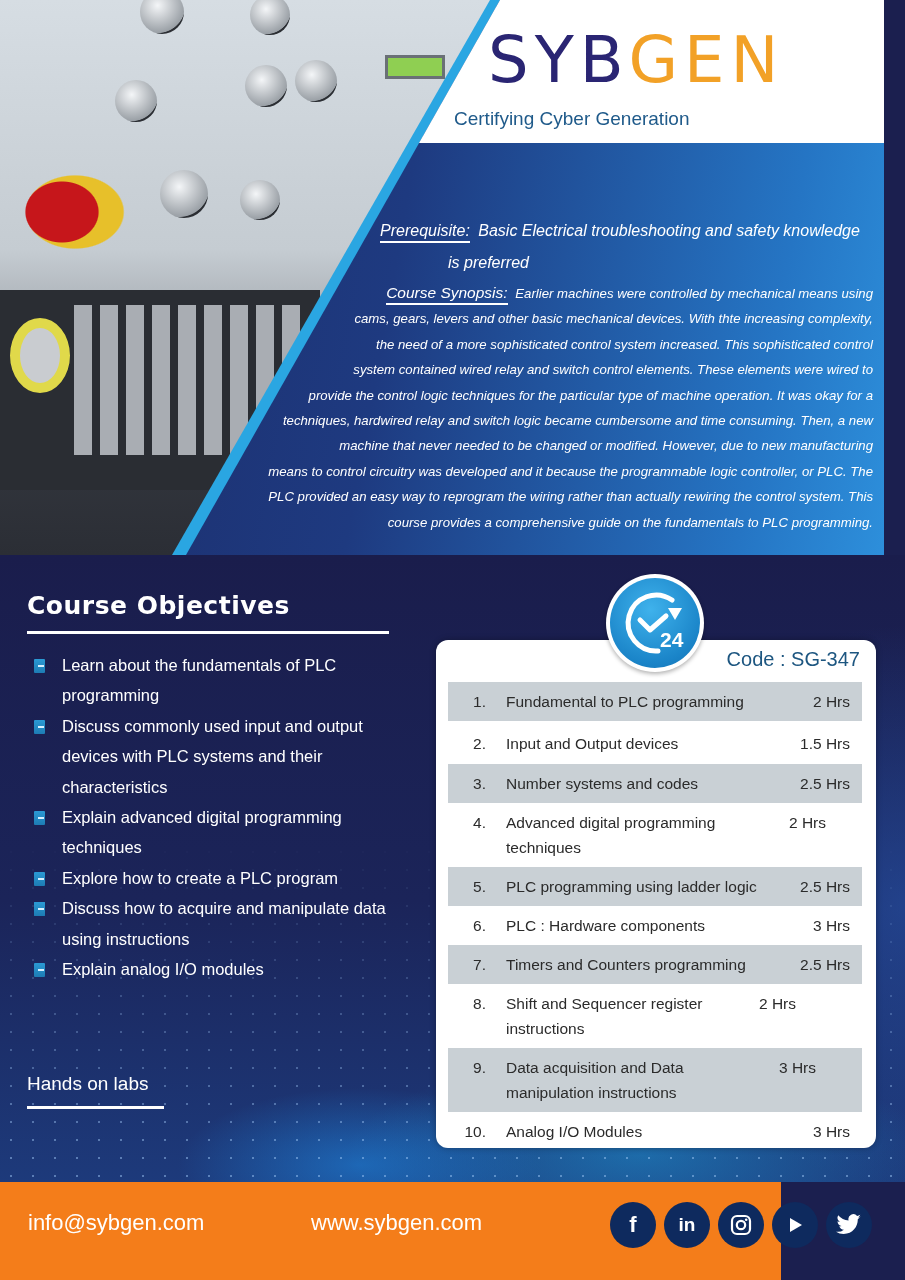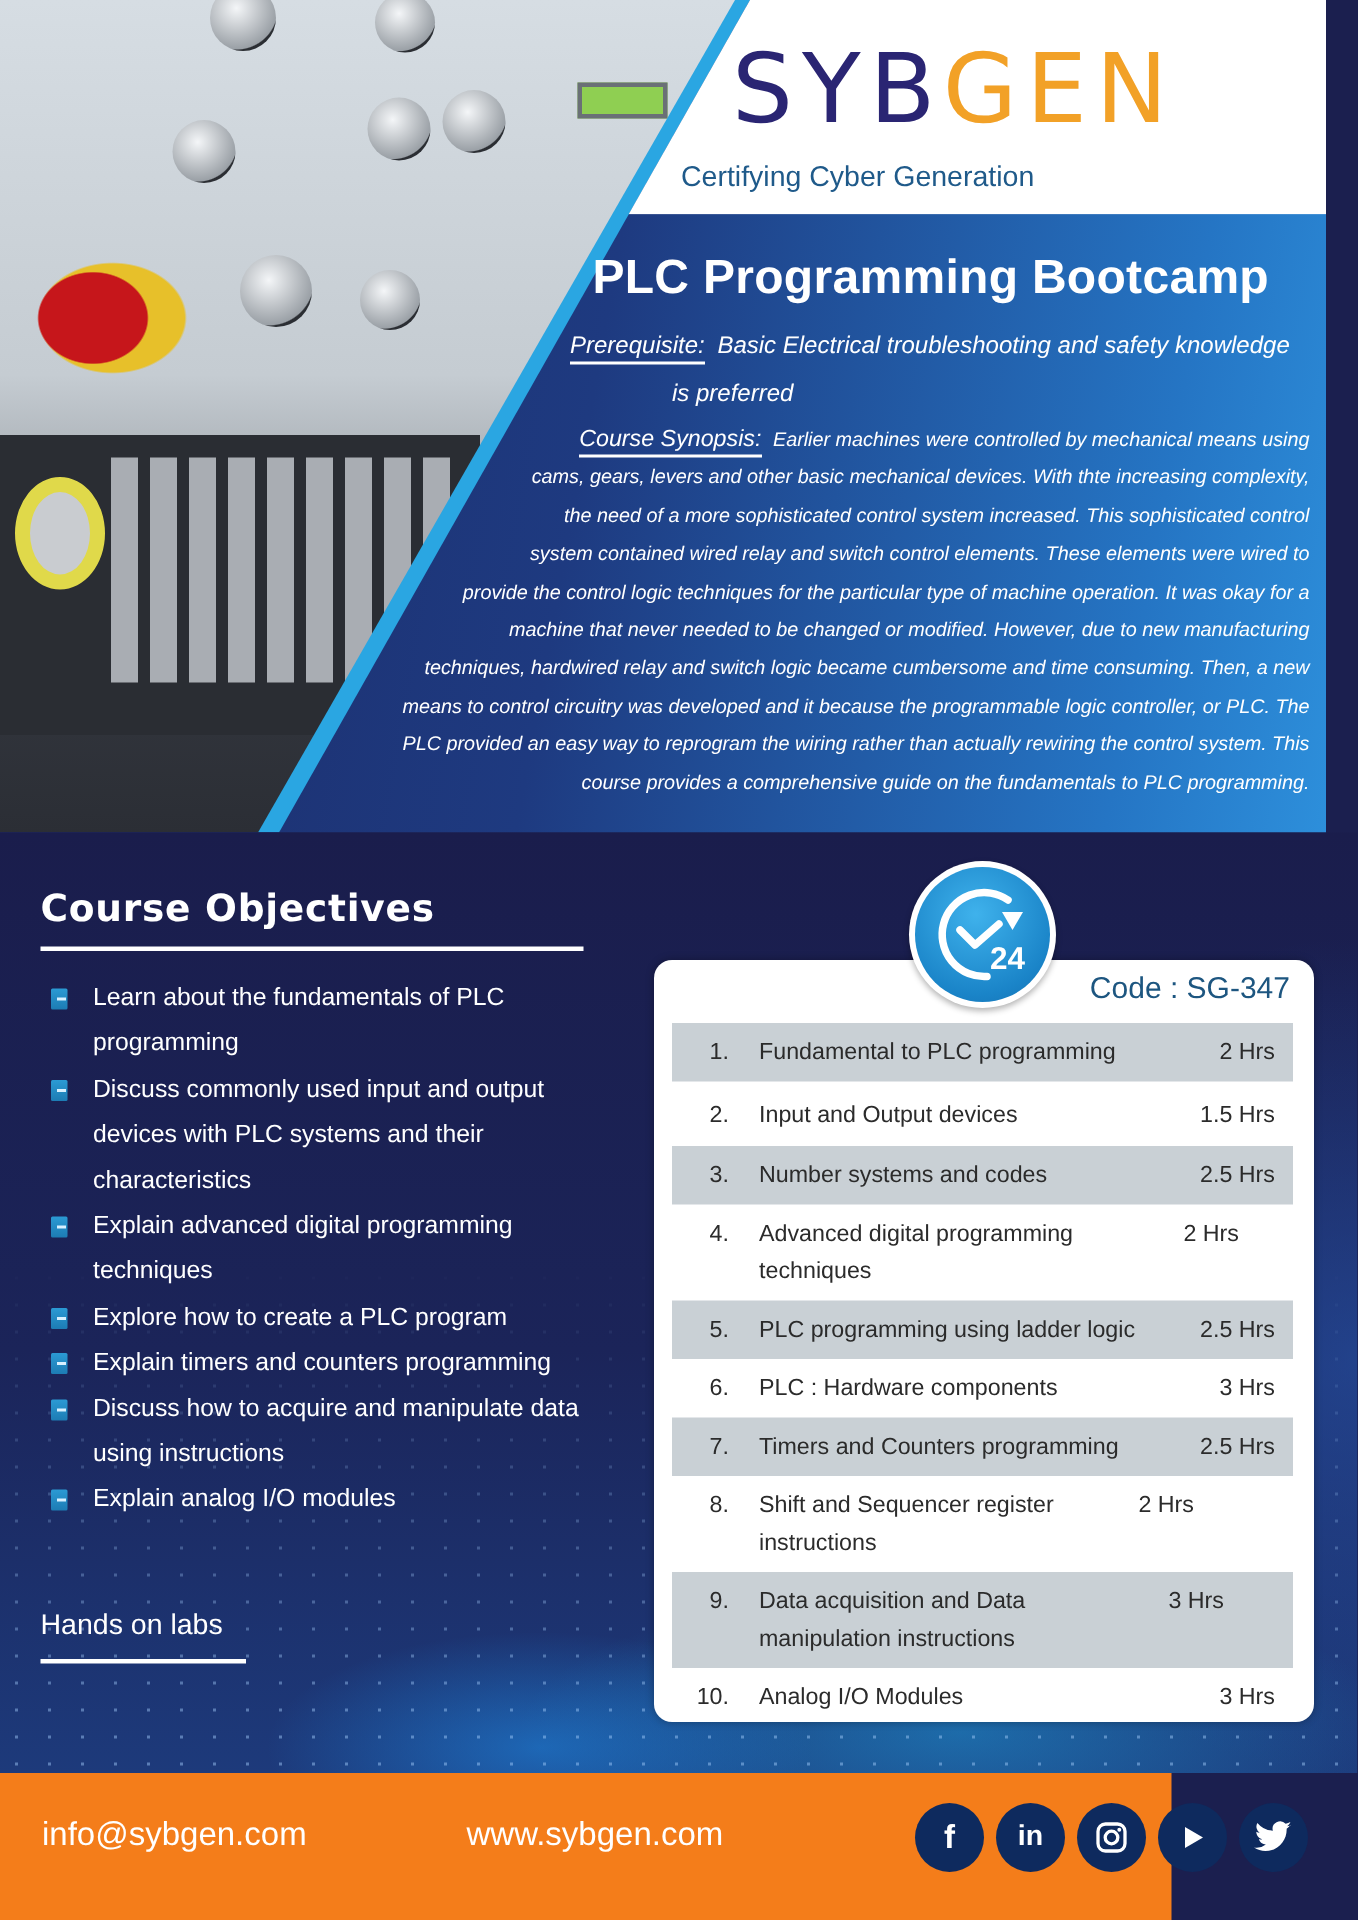--- a/index.html
+++ b/index.html
@@ -200,57 +200,56 @@
     <div class="knob" style="left:240px;top:180px;width:40px;height:40px;"></div>
   </div>
   <div class="diag-stripe"></div>
   <div class="logo-area"></div>
 
   <div class="logo">
     <span class="l1">SYB</span><span class="l2">GEN</span>
   </div>
   <div class="tagline">Certifying Cyber Generation</div>
 
-  <h1 class="course-title">PLC Programming Bootcamp</h1>
 
   <div class="prereq">
     <span class="label">Prerequisite:</span>
     <span>Basic Electrical troubleshooting and safety knowledge</span>
     <span class="cont">is preferred</span>
   </div>
 
   <div class="synopsis">
     <span class="line">
       <span class="label">Course Synopsis:</span>
       <span>Earlier machines were controlled by mechanical means using</span>
     </span>
     <span class="line">cams, gears, levers and other basic mechanical devices. With thte increasing complexity,</span>
     <span class="line">the need of a more sophisticated control system increased. This sophisticated control</span>
     <span class="line">system contained  wired  relay  and  switch  control elements. These elements were wired to</span>
     <span class="line">provide the control logic techniques for the particular type of machine operation. It was okay for a</span>
+    <span class="line">techniques, hardwired relay and switch logic became cumbersome and time consuming. Then, a new</span>
     <span class="line">machine that never needed to be changed or modified. However, due to new manufacturing</span>
-    <span class="line">techniques, hardwired relay and switch logic became cumbersome and time consuming. Then, a new</span>
     <span class="line">means to control circuitry was developed and it because the programmable logic controller, or PLC.  The</span>
     <span class="line">PLC provided an easy way to reprogram the wiring rather than actually rewiring the control system. This</span>
     <span class="line">course provides a comprehensive guide on the fundamentals to PLC programming.</span>
   </div>
 </section>
 
 <section class="middle">
   <div class="dots"></div>
 
   <h2 class="obj-title">Course Objectives</h2>
   <div class="obj-rule"></div>
 
   <ul class="obj-list">
     <li><span class="bullet"></span><span>Learn about the fundamentals of PLC programming</span></li>
     <li><span class="bullet"></span><span>Discuss commonly used input and output devices with PLC systems and their characteristics</span></li>
     <li><span class="bullet"></span><span>Explain advanced digital programming techniques</span></li>
     <li><span class="bullet"></span><span>Explore how to create a PLC program</span></li>
-    <li><span class="bullet"></span><span>Explain timers and counters programming</span></li>
+    <li><span class="bullet"></span></li>
     <li><span class="bullet"></span><span>Discuss how to acquire and manipulate data using instructions</span></li>
     <li><span class="bullet"></span><span>Explain analog I/O modules</span></li>
   </ul>
 
   <div class="labs">Hands on labs</div>
   <div class="labs-rule"></div>
 
   <div class="card">
     <div class="code">Code : SG-347</div>
     <div class="modules">

